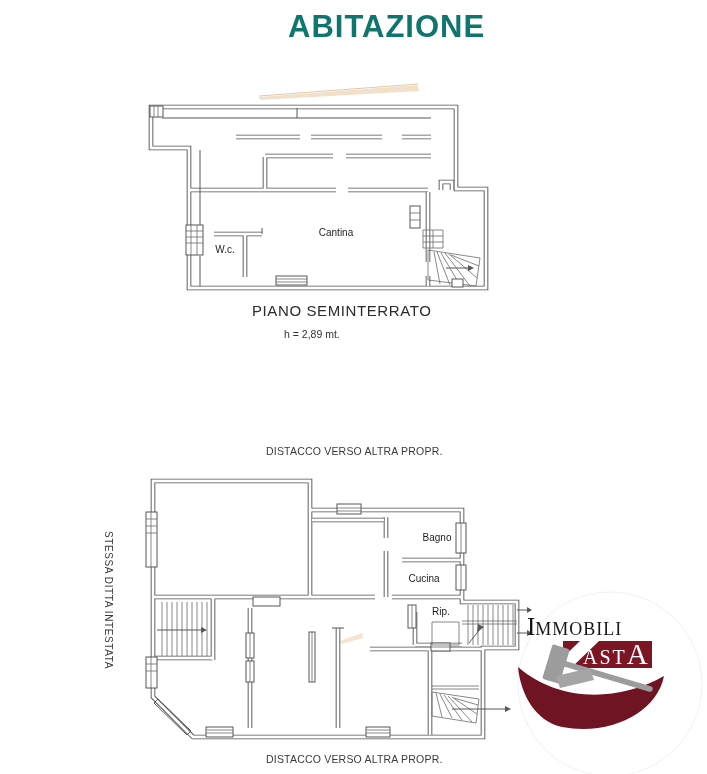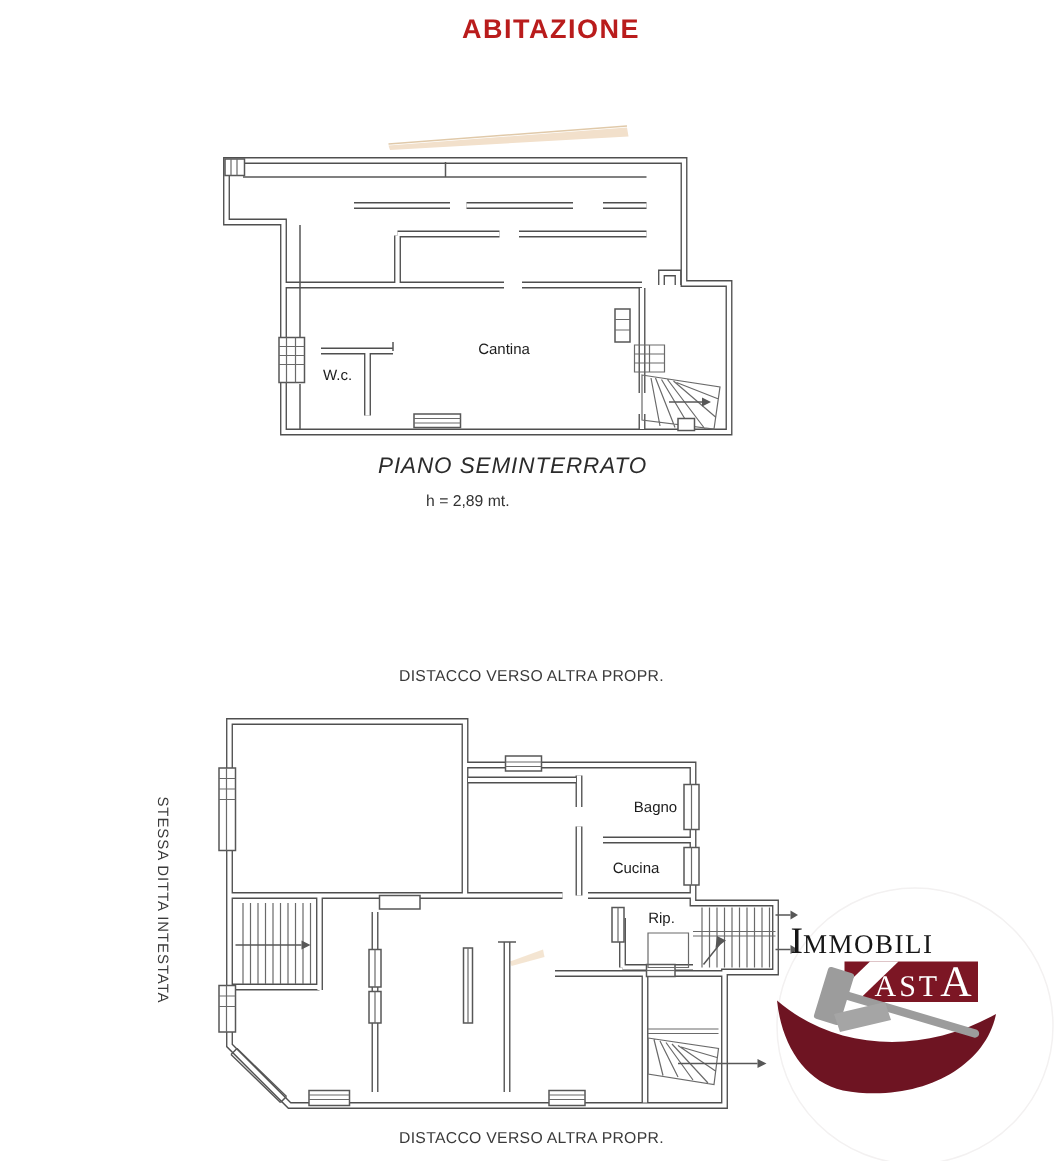--- a/index.html
+++ b/index.html
@@ -1,21 +1,21 @@
 <!DOCTYPE html>
 <html><head>
 <meta charset="utf-8">
 <style>
   html,body{margin:0;padding:0;background:#ffffff;}
   .stage{position:relative;width:707px;height:774px;background:#ffffff;overflow:hidden;
          font-family:"Liberation Sans",sans-serif;}
   .stage svg{position:absolute;left:0;top:0;}
   .cap{position:absolute;color:#2f2f2f;white-space:nowrap;}
-  .title{left:308px;top:9px;font-size:18px;font-weight:bold;letter-spacing:1px;color:#b91c1c;}
-  .plan-cap{left:252px;top:302px;font-size:15px;letter-spacing:.6px;color:#2b2b2b;font-style:italic;}
+  .title{left:288px;top:9px;font-size:31px;font-weight:bold;letter-spacing:1px;color:#0f766e;}
+  .plan-cap{left:252px;top:302px;font-size:15px;letter-spacing:.6px;color:#2b2b2b;}
   .h-note{left:284px;top:328px;font-size:10.5px;color:#333;}
   .dist-top{left:266px;top:445px;font-size:10.5px;letter-spacing:.2px;color:#3a3a3a;}
   .dist-bot{left:266px;top:753px;font-size:10.5px;letter-spacing:.2px;color:#3a3a3a;}
   .v-cap{left:108px;top:600px;transform:translate(-50%,-50%) rotate(90deg);
          font-size:10px;letter-spacing:.6px;color:#3a3a3a;}
   
   .wd{stroke:#4f4f4f;stroke-width:4.6;fill:none;stroke-linejoin:miter;}
   .ww{stroke:#ffffff;stroke-width:2.8;fill:none;stroke-linejoin:miter;}
   .thin{stroke:#575757;stroke-width:1;fill:none;}
   .thin8{stroke:#6a6a6a;stroke-width:.8;fill:none;}

